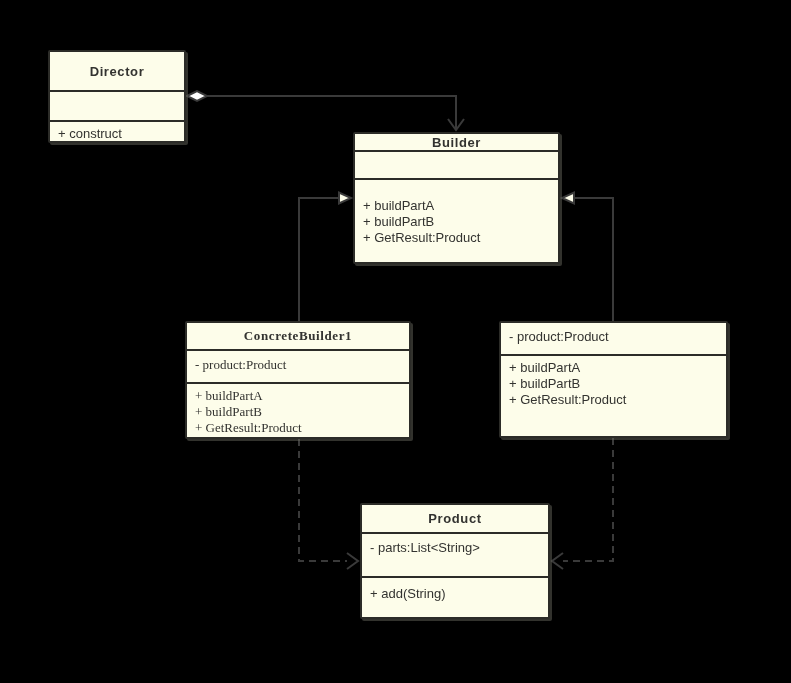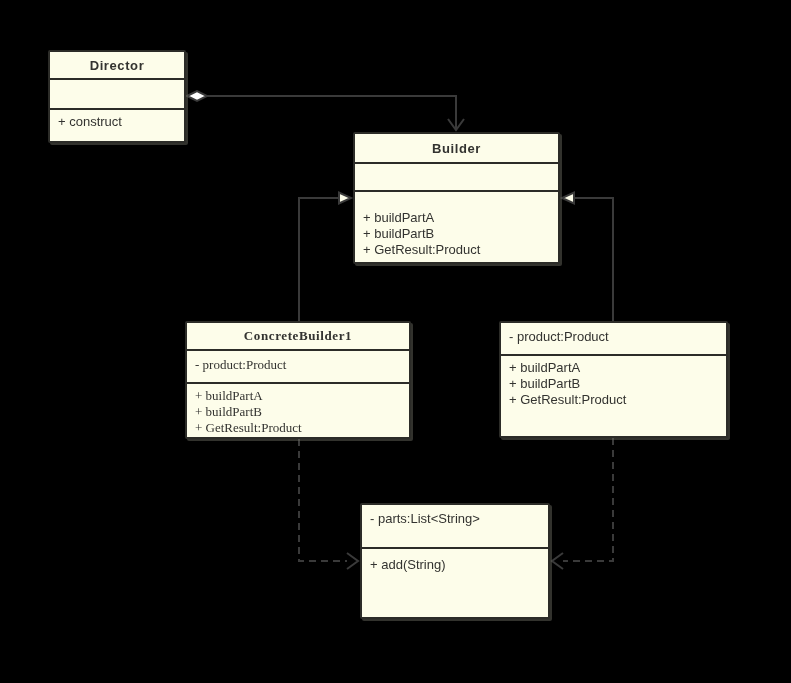--- a/index.html
+++ b/index.html
@@ -58,25 +58,25 @@
     box-sizing: border-box;
     flex: 1 1 auto;
     font-size: 13px;
     padding: 4px 8px 0 8px;
     line-height: 16px;
   }
   .member-line { white-space: pre; }
 
   
   #cls-director { left: 48px;  top: 50px;  width: 138px; height: 93px; }
-  #cls-director .uml-title   { height: 28px; }
+  #cls-director .uml-title   { height: 40px; }
   #cls-director .uml-attrs   { height: 30px; }
 
   #cls-builder  { left: 353px; top: 132px; width: 207px; height: 132px; }
-  #cls-builder .uml-title    { height: 30px; }
+  #cls-builder .uml-title    { height: 18px; }
   #cls-builder .uml-attrs    { height: 28px; }
   #cls-builder .uml-methods  { padding-top: 18px; }
 
   #cls-cb1 { left: 185px; top: 321px; width: 226px; height: 118px; font-family: Liberation Serif, serif; }
   #cls-cb1 .uml-title  { height: 28px; }
   #cls-cb1 .uml-attrs  { height: 33px; }
 
   #cls-cb2 { left: 499px; top: 321px; width: 229px; height: 117px; }
   #cls-cb2 .uml-title  { height: 28px; }
   #cls-cb2 .uml-attrs  { height: 33px; }
@@ -159,20 +159,21 @@
       <div class="member-line">- product:Product</div>
     </div>
     <div class="uml-methods">
       <div class="member-line">+ buildPartA</div>
       <div class="member-line">+ buildPartB</div>
       <div class="member-line">+ GetResult:Product</div>
     </div>
   </div>
 
   <div id="cls-product" class="uml-class">
+    <div class="uml-title">Product</div>
     <div class="uml-attrs">
       <div class="member-line">- parts:List&lt;String&gt;</div>
     </div>
     <div class="uml-methods">
       <div class="member-line">+ add(String)</div>
     </div>
   </div>
 
 </div>
 

